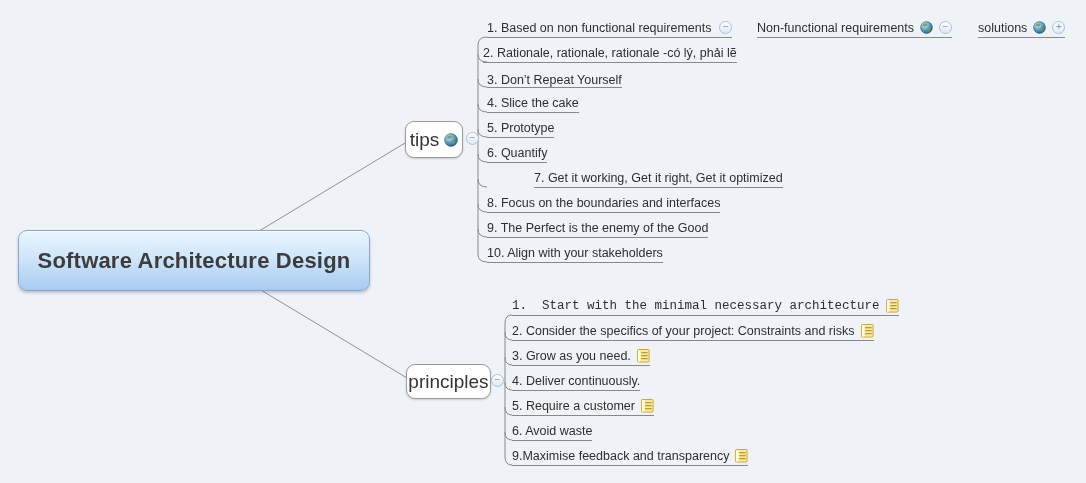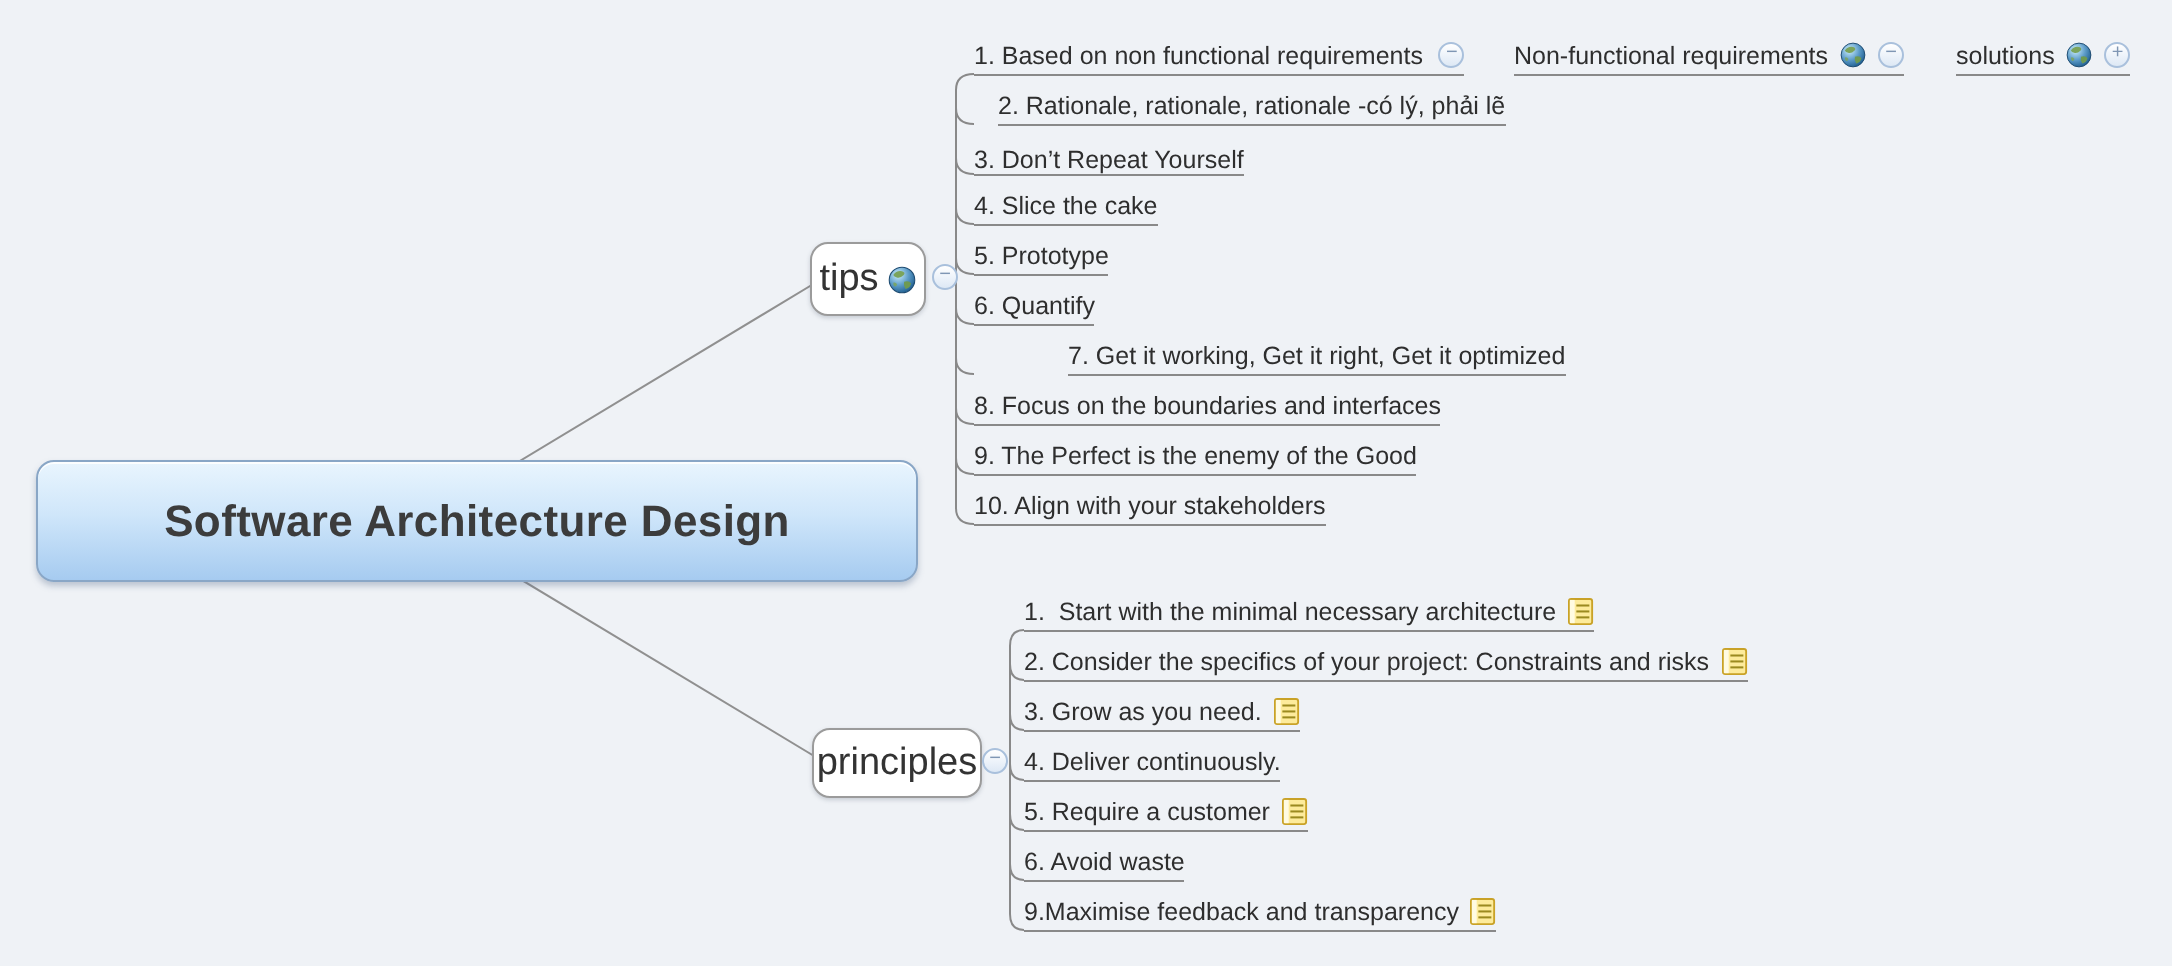--- a/index.html
+++ b/index.html
@@ -4,21 +4,21 @@
 <style>
   html,body{margin:0;padding:0;}
   .canvas{
     position:relative; width:1086px; height:483px;
     background:#eff2f6; overflow:hidden;
     font-family:"Liberation Sans", sans-serif;
   }
   .lines-layer{position:absolute; left:0; top:0; z-index:1; pointer-events:none;}
 
   .central-topic{
-    position:absolute; left:18px; top:230px; width:441px; height:61px;
+    position:absolute; left:18px; top:230px; width:352px; height:61px;
     box-sizing:border-box; z-index:3;
     border:1px solid #89a6c6; border-radius:9px;
     background:linear-gradient(180deg,#e9f5fe 0%,#cfe6fa 45%,#a6cbf0 100%);
     box-shadow:0 2px 3px rgba(90,110,140,.35), inset 0 1px 0 rgba(255,255,255,.85);
     display:flex; align-items:center; justify-content:center;
   }
   .central-topic-label{
     font-size:22px; font-weight:bold; color:#3c3c3c; letter-spacing:.2px; white-space:nowrap;
   }
 
@@ -113,21 +113,21 @@
 
   <div class="sub-node node-principles">
     <span>principles</span>
   </div>
   <div class="cbtn cbtn-abs" style="left:491px; top:374px;">−</div>
 
   <div class="line-topic" style="left:487px; top:18px;">
     <span class="txt">1. Based on non functional requirements</span>
     <span class="cbtn">−</span>
   </div>
-  <div class="line-topic" style="left:499px; top:43px;">
+  <div class="line-topic" style="left:483px; top:43px;">
     <span class="txt">2. Rationale, rationale, rationale -có lý, phải lẽ</span>
   </div>
   <div class="line-topic" style="left:487px; top:68px;align-items:flex-end;">
     <span class="txt">3. Don’t Repeat Yourself</span>
   </div>
   <div class="line-topic" style="left:487px; top:93px;">
     <span class="txt">4. Slice the cake</span>
   </div>
   <div class="line-topic" style="left:487px; top:118px;">
     <span class="txt">5. Prototype</span>
@@ -160,21 +160,21 @@
   <div class="line-topic" style="left:978px; top:18px;">
     <span class="txt">solutions</span>
     <span class="icon">
         <svg width="13" height="13" viewBox="0 0 16 16">
           <use href="#globe"></use>
         </svg>
       </span>
     <span class="cbtn" style="margin-left:6px">+</span>
   </div>
 
-  <div class="line-topic" style="left:512px; top:296px;">
+  <div class="line-topic" style="left:512px; top:296px;font-family:Liberation Mono, monospace;">
     <span class="txt">1.  Start with the minimal necessary architecture</span>
     <span class="icon">
         <svg width="13" height="14" viewBox="0 0 14 15">
           <use href="#note"></use>
         </svg>
       </span>
   </div>
   <div class="line-topic" style="left:512px; top:321px;text-align:center;">
     <span class="txt">2. Consider the specifics of your project: Constraints and risks</span>
     <span class="icon">

